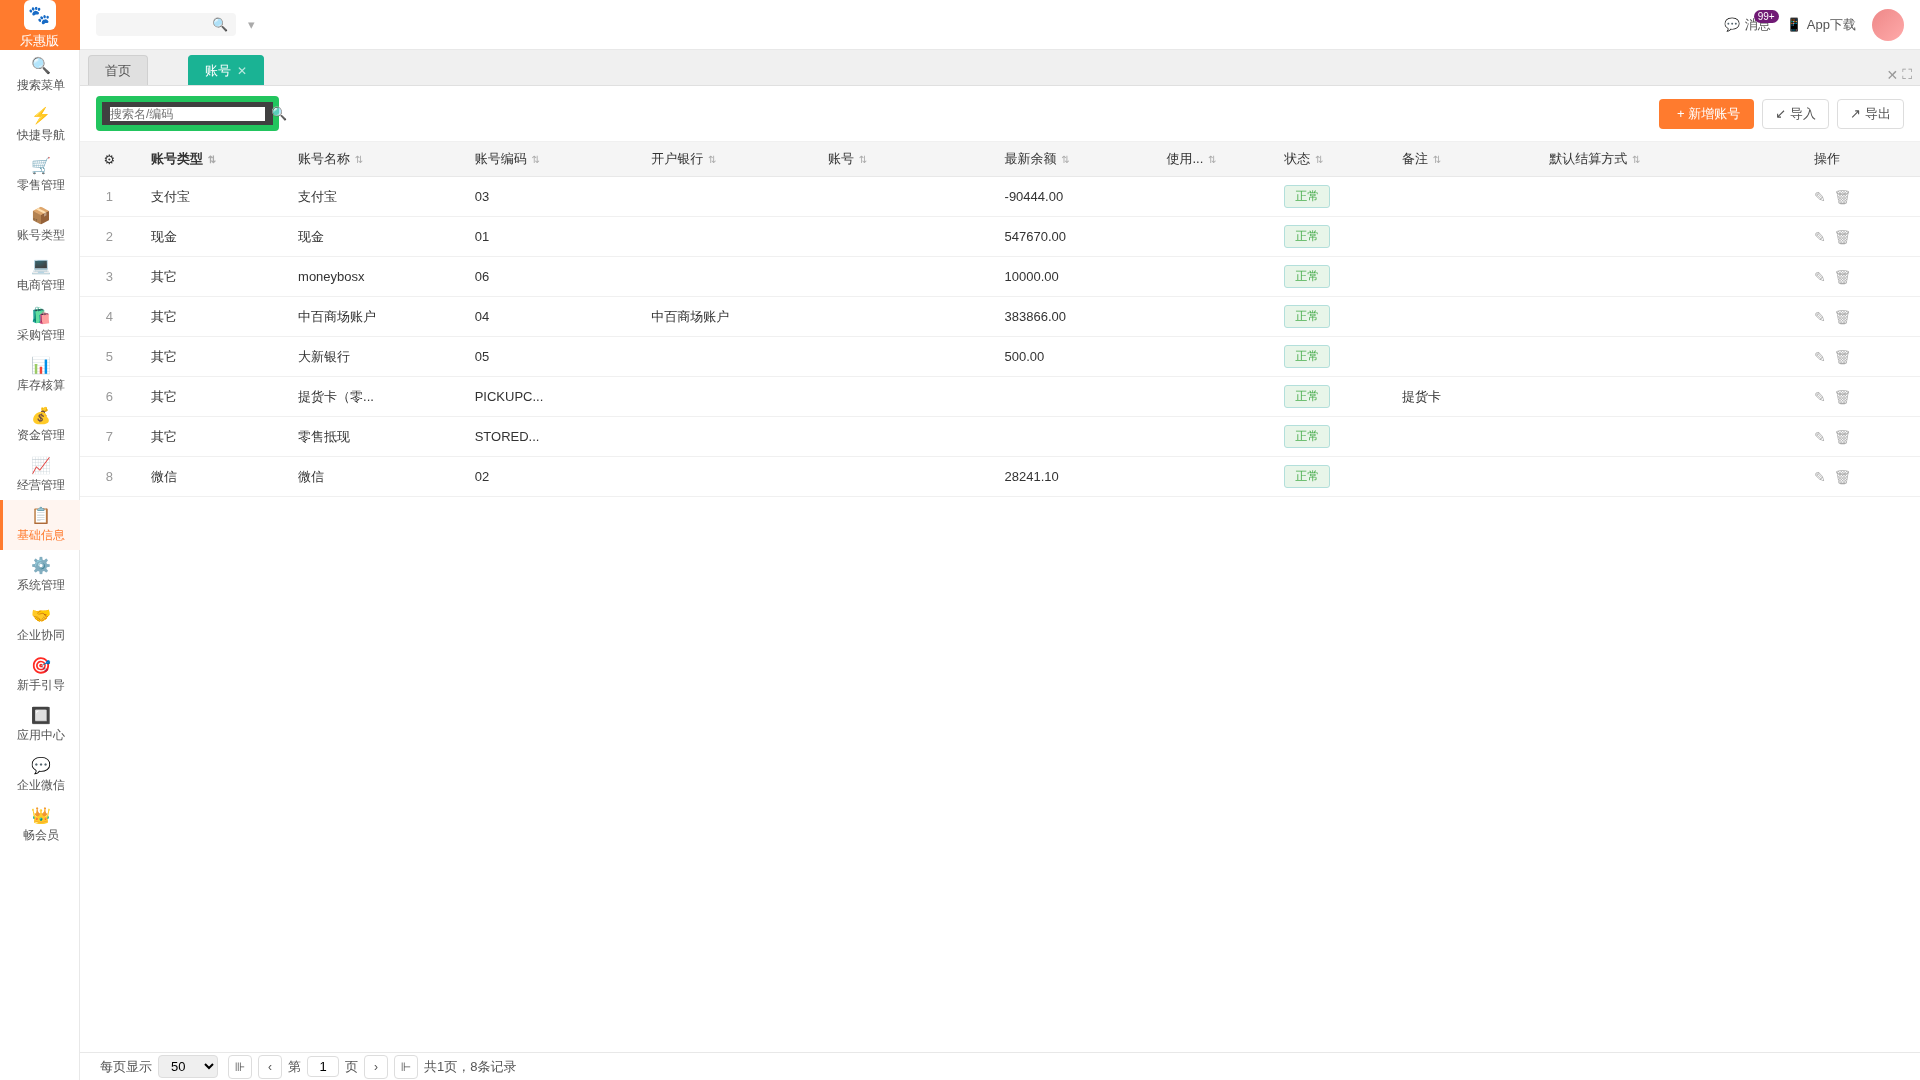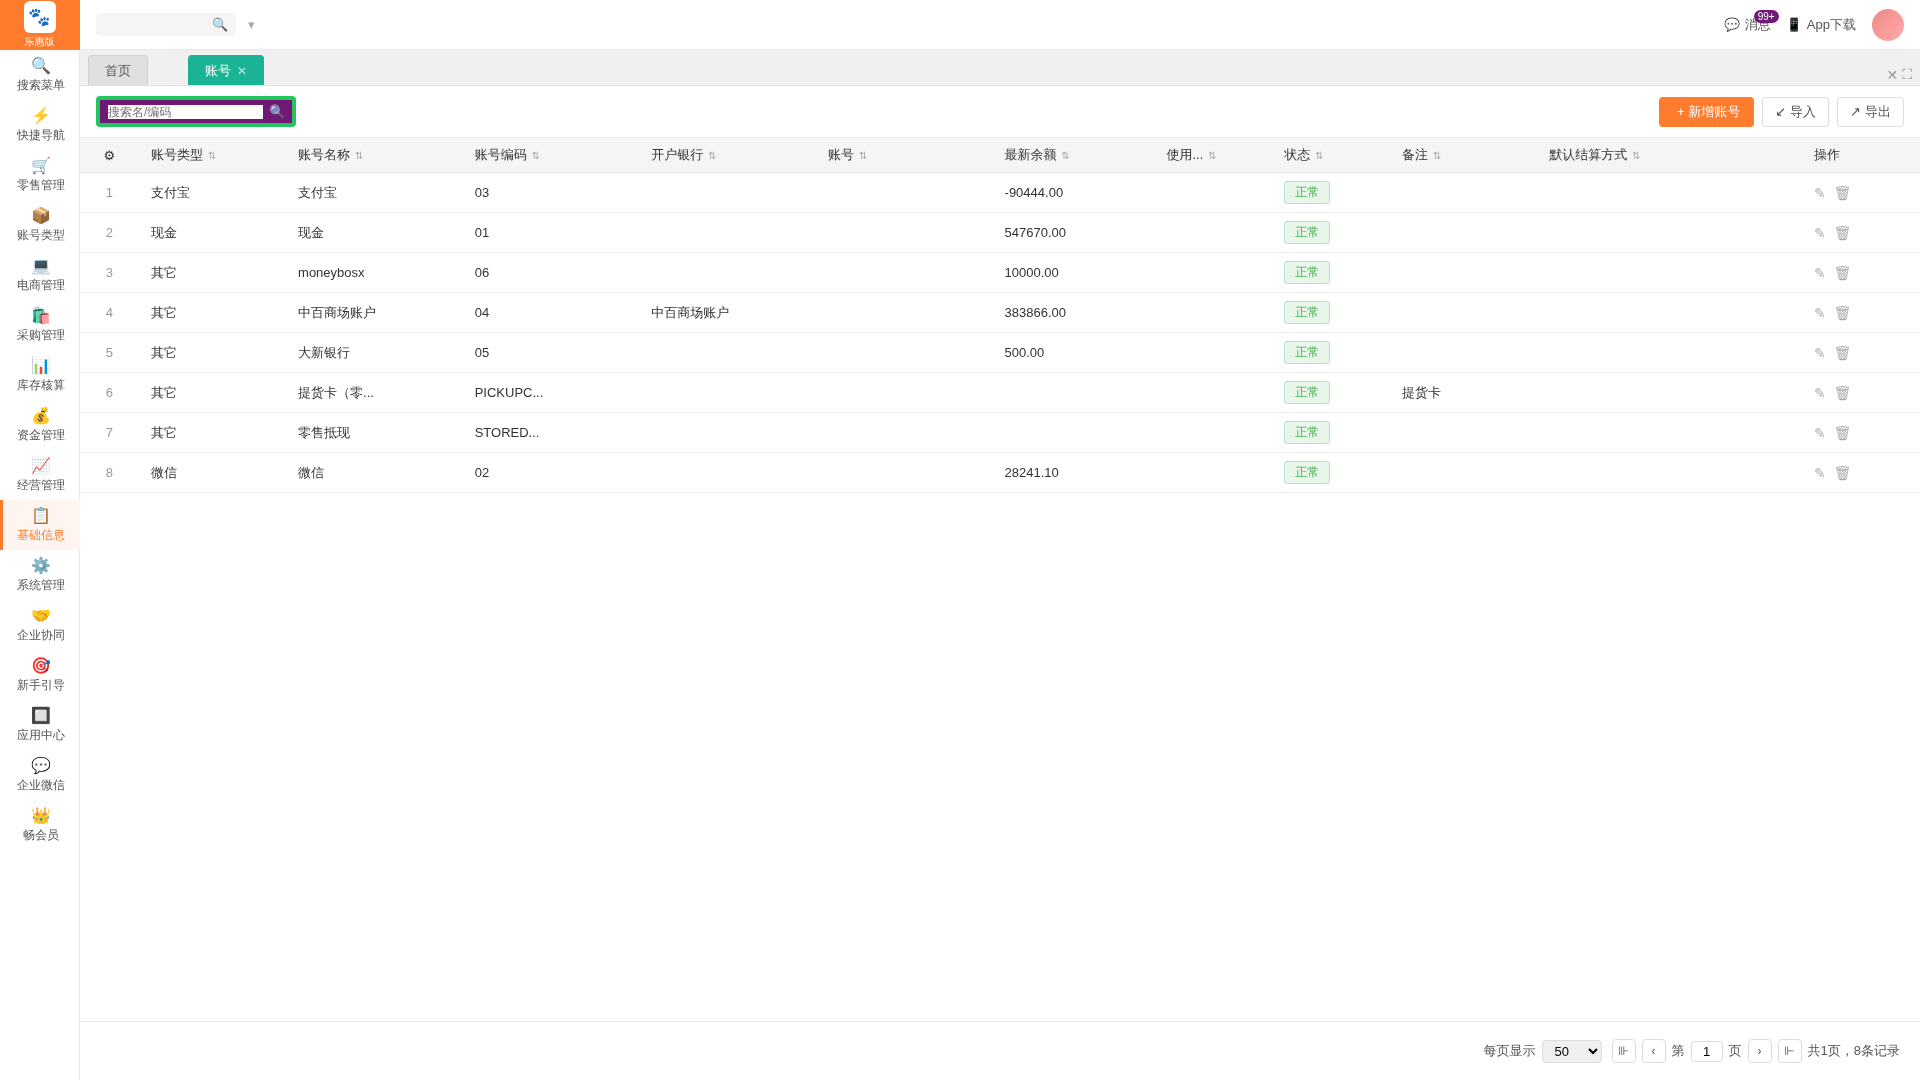--- a/index.html
+++ b/index.html
@@ -31,21 +31,21 @@
       background: #fff;
       border-radius: 6px;
       display: flex;
       align-items: center;
       justify-content: center;
       font-size: 18px;
       color: #ff7b2e;
       font-weight: bold;
     }
     #sidebar-logo .logo-text {
-      font-size: 10px;
+      font-size: 13px;
       color: #fff;
       margin-top: 2px;
     }
     .sidebar-item {
       width: 80px;
       height: 50px;
       display: flex;
       flex-direction: column;
       align-items: center;
       justify-content: center;
@@ -186,26 +186,26 @@
       border-bottom: 1px solid #f0f0f0;
     }
     #content-toolbar-left {
       display: flex;
       align-items: center;
       gap: 8px;
     }
     .search-input-wrap {
       display: flex;
       align-items: center;
-      border: 4px solid #22c55e;
+      border: 6px solid #22c55e;
       border-radius: 4px;
       padding: 4px 8px;
       gap: 6px;
-      background: #701a75;
-      width: 200px;
+      background: #404040;
+      width: 183px;
     }
     .search-input-wrap input {
       border: none;
       outline: none;
       font-size: 12px;
       color: #999;
       width: 160px;
     }
     #content-toolbar-right {
       display: flex;
@@ -291,25 +291,24 @@
     .action-icons {
       display: flex;
       gap: 8px;
       color: #aaa;
       font-size: 14px;
     }
     .action-icons span { cursor: pointer; }
 
     
     #pagination {
-      height: 59px;
+      height: 28px;
       border-top: 1px solid #e8e8e8;
       display: flex;
       align-items: center;
-      justify-content: flex-end;
       padding: 0 20px;
       gap: 10px;
       background: #fff;
       font-size: 13px;
       color: #555;
     }
     .page-size-select {
       display: flex;
       align-items: center;
       gap: 6px;
@@ -343,21 +342,21 @@
       border: 1px solid #ddd;
       border-radius: 4px;
       width: 32px;
       text-align: center;
       padding: 2px 4px;
       font-size: 13px;
       outline: none;
     }
 
     .col-settings { width: 40px; }
-    .col-type { width: 100px; }
+    .col-type { width: 100px; font-weight: bold; }
     .col-name { width: 120px; }
     .col-code { width: 120px; }
     .col-bank { width: 120px; }
     .col-account { width: 120px; }
     .col-balance { width: 110px; }
     .col-use { width: 80px; }
     .col-status { width: 80px; }
     .col-remark { width: 100px; }
     .col-default { width: 180px; }
     .col-action { width: 80px; }

